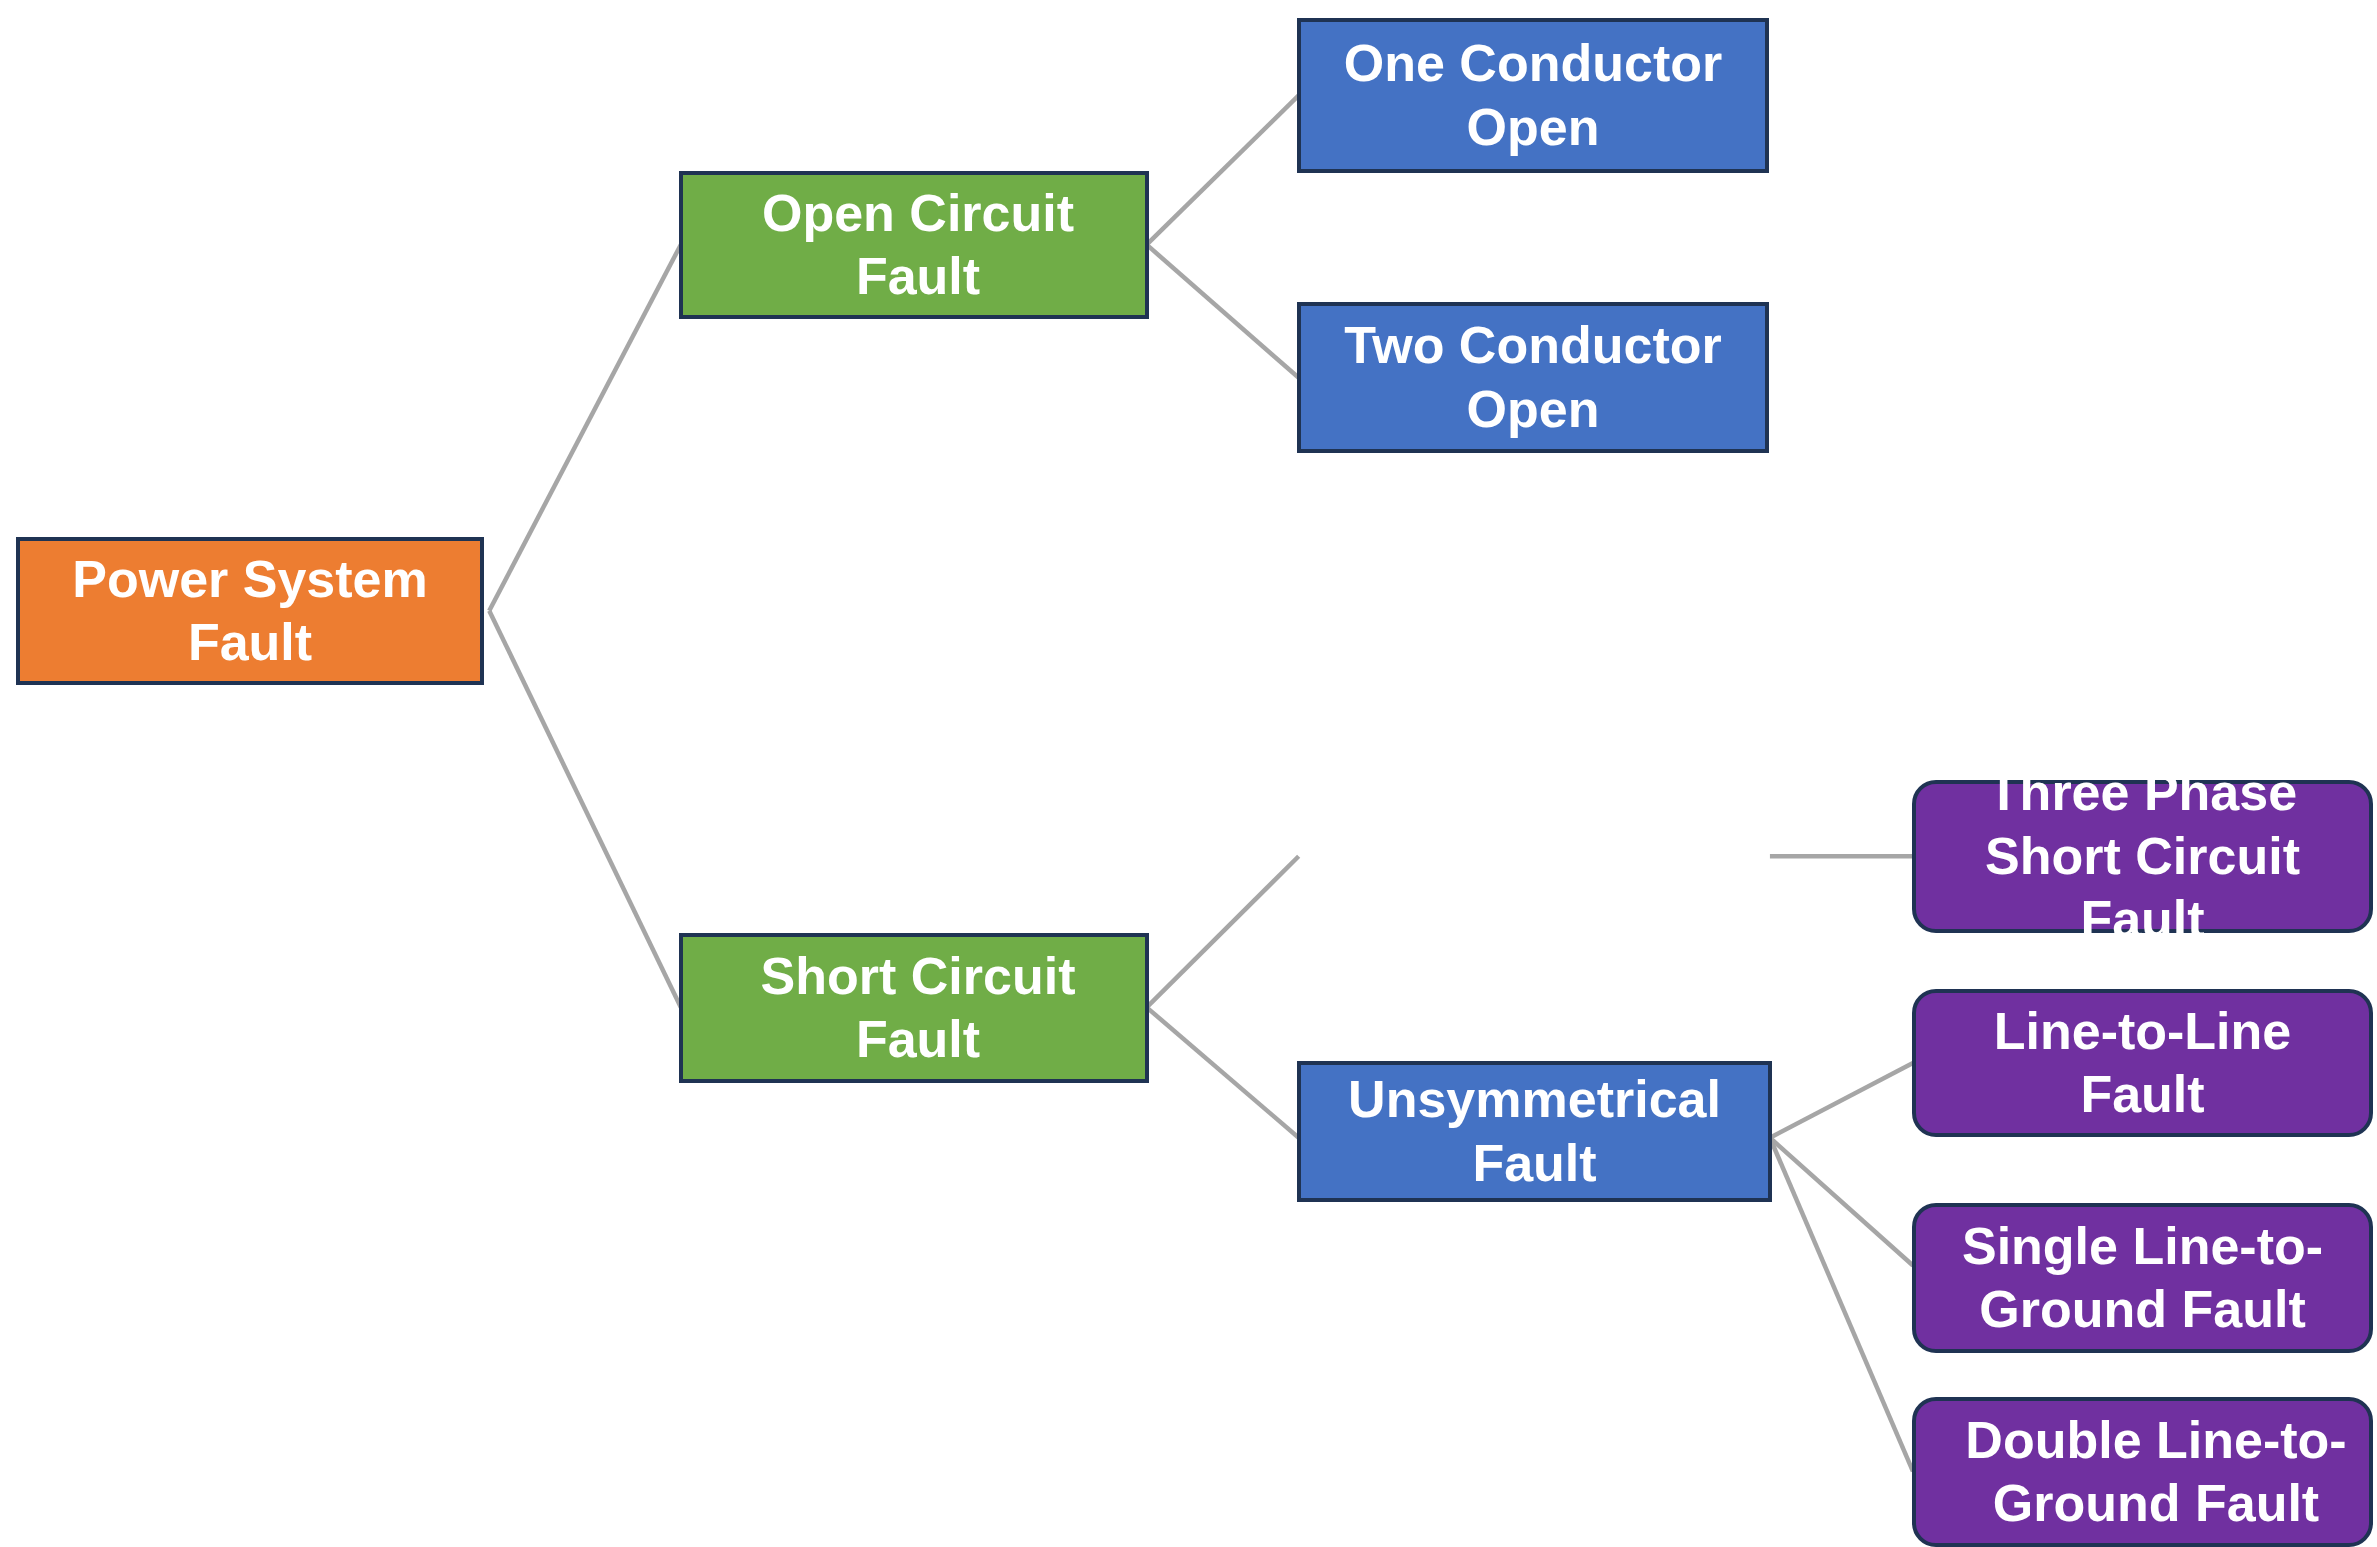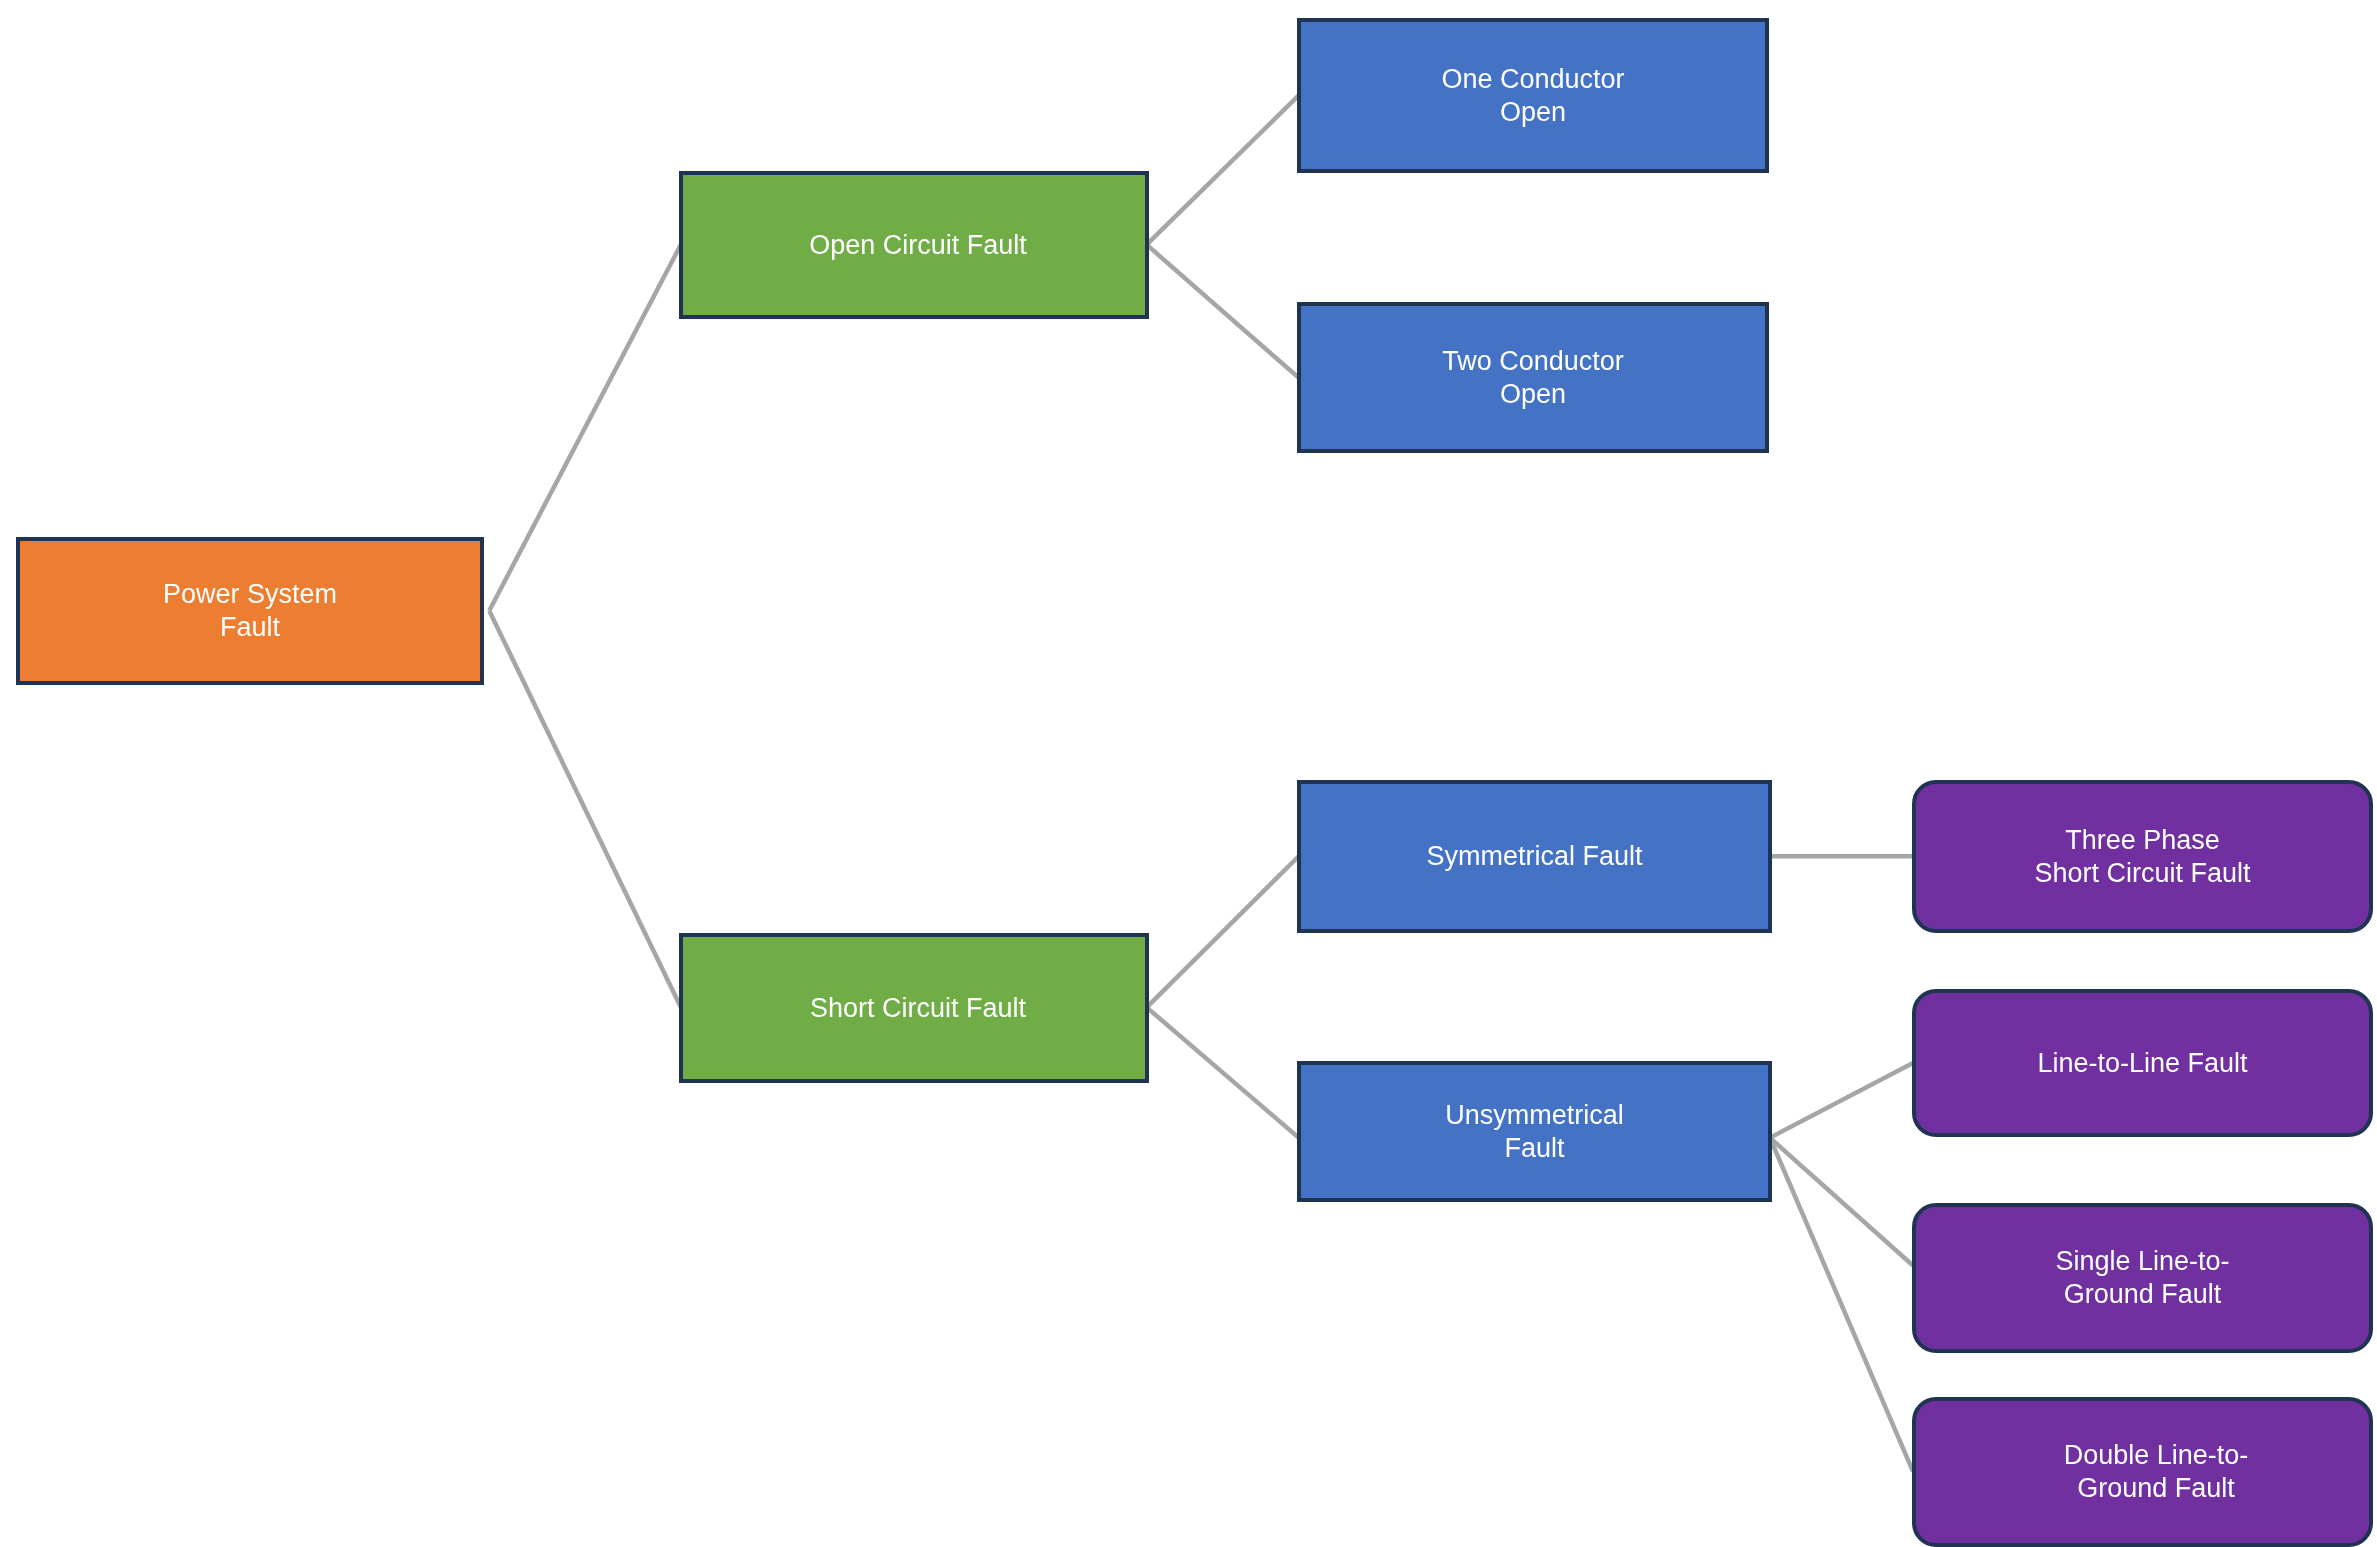--- a/index.html
+++ b/index.html
@@ -29,22 +29,23 @@
   }
   .node {
     position: absolute;
     box-sizing: border-box;
     border: 4.5px solid var(--c-border, #1F3353);
     color: var(--c-text, #FFFFFF);
     display: flex;
     align-items: center;
     justify-content: center;
     text-align: center;
-    font-size: 27px;
+    font-size: 52px;
     line-height: 1.22;
+    font-weight: bold;
   }
   .node .label {
     white-space: pre-line;
     padding: 0 9px;
   }
   .lvl-root   { background: var(--c-root,   #ED7D31); }
   .lvl-branch { background: var(--c-branch, #70AD47); padding-left: 8px; }
   .lvl-blue   { background: var(--c-leaf2,  #4472C4); }
   .lvl-purple { background: var(--c-leaf3,  #7030A0); border-radius: 24px; }
 
@@ -94,23 +95,20 @@
   <div class="node lvl-blue n-one-conductor">
     <span class="label">One Conductor
 Open</span>
   </div>
 
   <div class="node lvl-blue n-two-conductor">
     <span class="label">Two Conductor
 Open</span>
   </div>
 
-  <div class="node lvl-blue n-symmetrical">
-    <span class="label">Symmetrical Fault</span>
-  </div>
 
   <div class="node lvl-blue n-unsymmetrical">
     <span class="label">Unsymmetrical
 Fault</span>
   </div>
 
   <div class="node lvl-purple n-three-phase">
     <span class="label">Three Phase
 Short Circuit Fault</span>
   </div>

